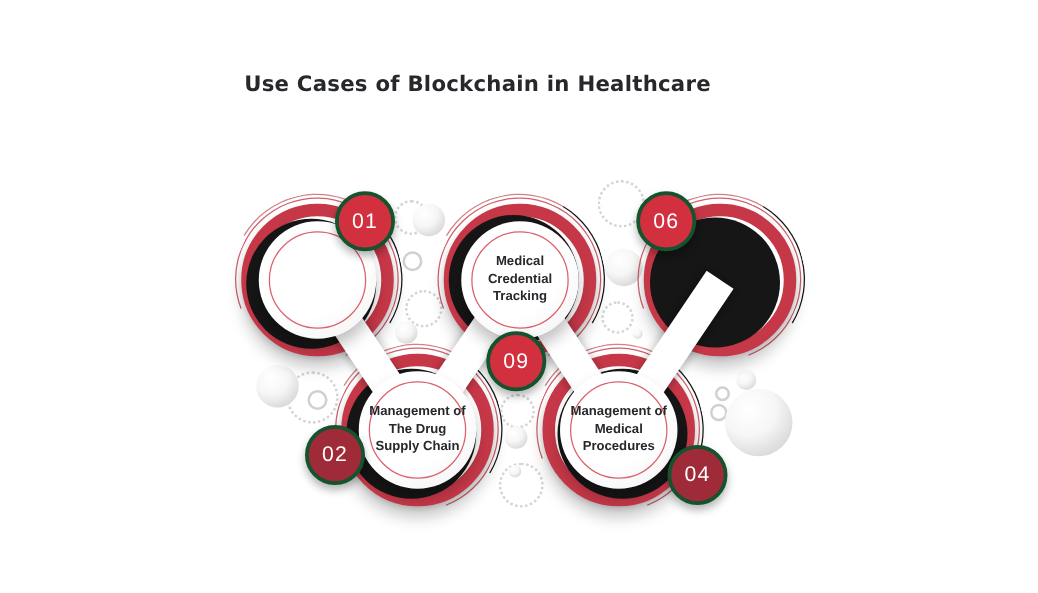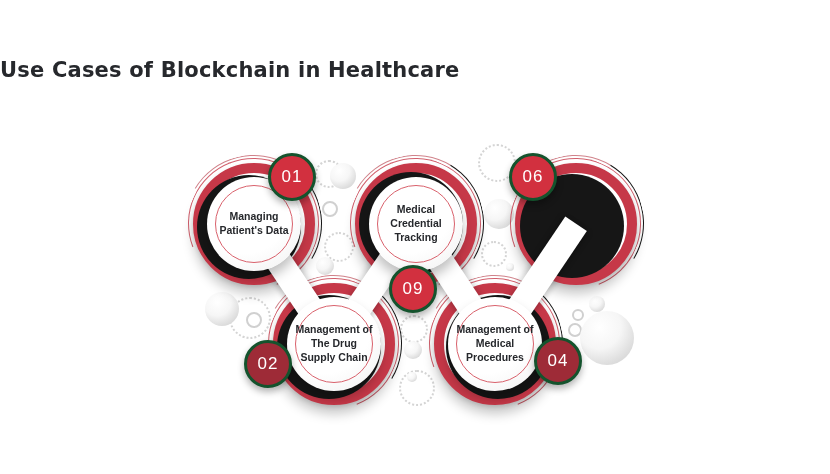--- a/index.html
+++ b/index.html
@@ -1,22 +1,22 @@
 <!DOCTYPE html>
 <html style="--background: #ffffff; --bright-red: #d2303f; --dark-red: #9e2b37; --ring-red: #c63848; --thin-ring-red: #d9616c; --black-accent: #161616; --text-dark: #26282c; --bubble-gray: #d4d4d4;"><head>
 <meta charset="utf-8">
 <style>
   html,body{margin:0;padding:0;background:#fff;}
   .stage{
     position:relative;width:830px;height:474px;background:var(--background,#fff);
     overflow:hidden;font-family:"Liberation Sans",sans-serif;
   }
   .title{
-    position:absolute;top:58px;left:0;width:764px;text-align:left;
-    font-family:"DejaVu Sans",sans-serif;font-size:21px;font-weight:700;
+    position:absolute;top:58px;left:0;width:764px;text-align:center;
+    font-family:"DejaVu Sans",sans-serif;font-size:17px;font-weight:700;
     color:var(--text-dark,#1d1f22);letter-spacing:.2px;
   }
   
   .decor{position:absolute;border-radius:50%;z-index:1;}
   .dotted{border:2px dotted var(--bubble-gray,#d4d4d4);}
   .gring{border:2px solid #d0d0d0;}
   .bubble{
     background:radial-gradient(circle at 36% 30%, #ffffff 0%, #f6f6f6 42%, #dedede 72%, #c9c9c9 100%);
   }
   
@@ -119,22 +119,20 @@
     <div class="cres" style="left:14px;top:20px;"></div>
   </div>
 
   <div class="bridge" style="left:254px;top:211px;width:144px;transform:rotate(56.3deg);"></div>
   <div class="bridge" style="left:334px;top:331px;width:145px;transform:rotate(-55.7deg);"></div>
   <div class="bridge" style="left:416px;top:211px;width:144px;transform:rotate(56.6deg);"></div>
   <div class="bridge" style="left:495px;top:331px;width:145px;transform:rotate(-56deg);"></div>
 
   <div class="core" style="left:207px;top:177px;">
     <div class="thinring"></div>
-    <div class="label">Managing
-Patient's Data</div>
   </div>
   <div class="core" style="left:287px;top:297px;">
     <div class="thinring"></div>
     <div class="label">Management of
 The Drug
 Supply Chain</div>
   </div>
   <div class="core" style="left:369px;top:177px;">
     <div class="thinring"></div>
     <div class="label">Medical
@@ -144,16 +142,16 @@
   <div class="core" style="left:448px;top:297px;">
     <div class="thinring"></div>
     <div class="label">Management of
 Medical
 Procedures</div>
   </div>
 
   <div class="badge bright" style="left:268px;top:153px;">01</div>
   <div class="badge dark" style="left:244px;top:340px;">02</div>
   <div class="badge bright" style="left:389px;top:265px;">09</div>
-  <div class="badge dark" style="left:534px;top:337px;text-align:right;">04</div>
+  <div class="badge dark" style="left:534px;top:356px;text-align:right;">04</div>
   <div class="badge bright" style="left:509px;top:153px;">06</div>
 
 </div>
 
 </body></html>

